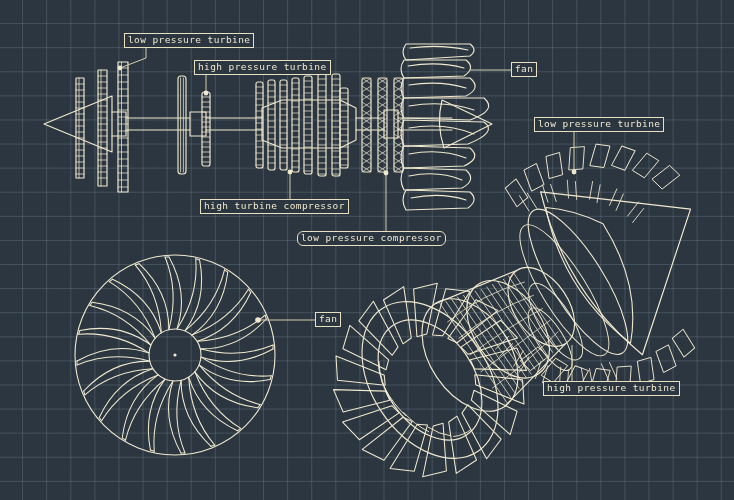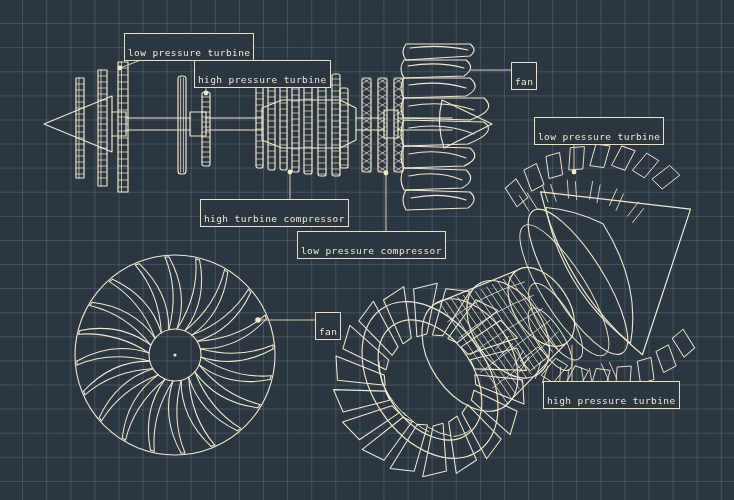--- a/index.html
+++ b/index.html
@@ -23,21 +23,21 @@
   #art{position:absolute;inset:0;}
   .lbl{
     position:absolute;
     border:1px solid #e9e0c2;
     background:#2b3640;
     color:#f1e9cf;
     font-family:"DejaVu Sans Mono", monospace;
     font-size:9.5px;
     line-height:11px;
     letter-spacing:.4px;
-    padding:13px 3px 2px 3px;
+    padding:0 3px 2px 3px;
     white-space:nowrap;
     transform:translateZ(0);
   }
 </style>
 </head>
 <body>
 
 <div id="stage">
 
   <div id="grid"></div>
@@ -508,17 +508,17 @@
       <circle cx="386" cy="173" r="2.4"></circle>
       <circle cx="258" cy="320" r="2.8"></circle>
     </g>
   </svg>
 
   <div class="lbl" style="left:124px;top:33px;">low pressure turbine</div>
   <div class="lbl" style="left:194px;top:60px;">high pressure turbine</div>
   <div class="lbl" style="left:511px;top:62px;">fan</div>
   <div class="lbl" style="left:534px;top:117px;">low pressure turbine</div>
   <div class="lbl" style="left:200px;top:199px;">high turbine compressor</div>
-  <div class="lbl" style="left:297px;top:231px;">low pressure compressor</div>
+  <div class="lbl" style="left:297px;top:231px;border-radius:6px;">low pressure compressor</div>
   <div class="lbl" style="left:315px;top:312px;">fan</div>
   <div class="lbl" style="left:543px;top:381px;">high pressure turbine</div>
 
 </div>
 
 </body></html>

